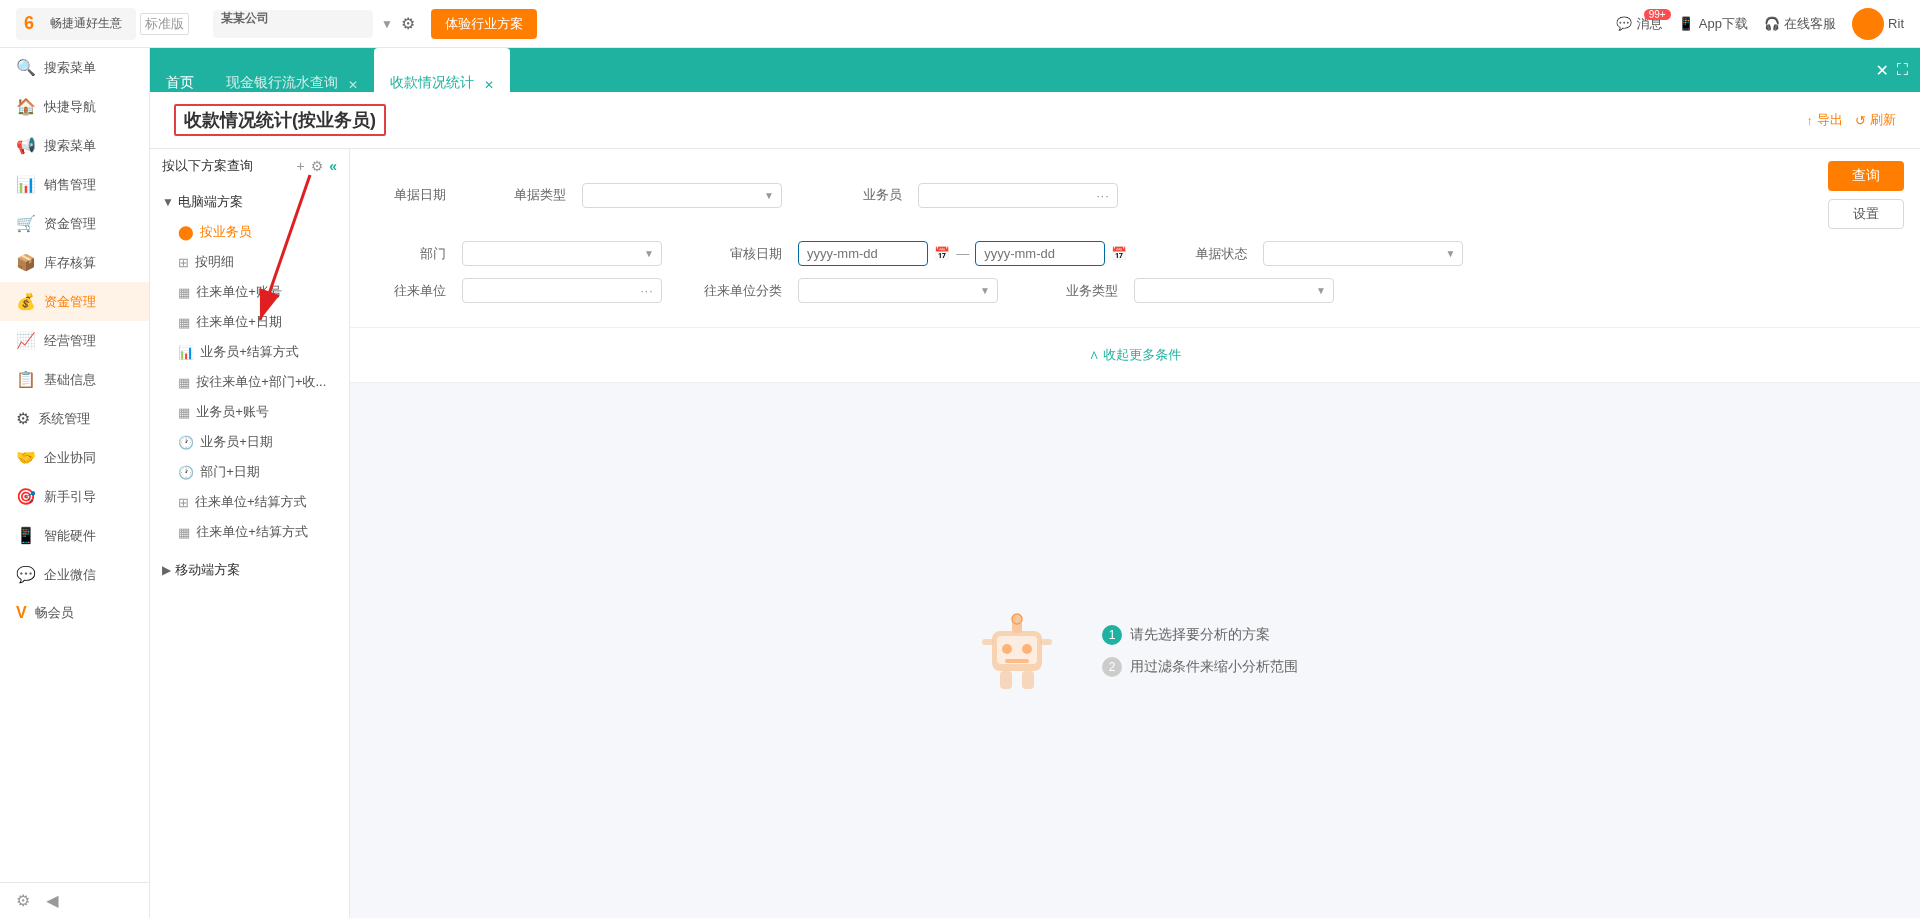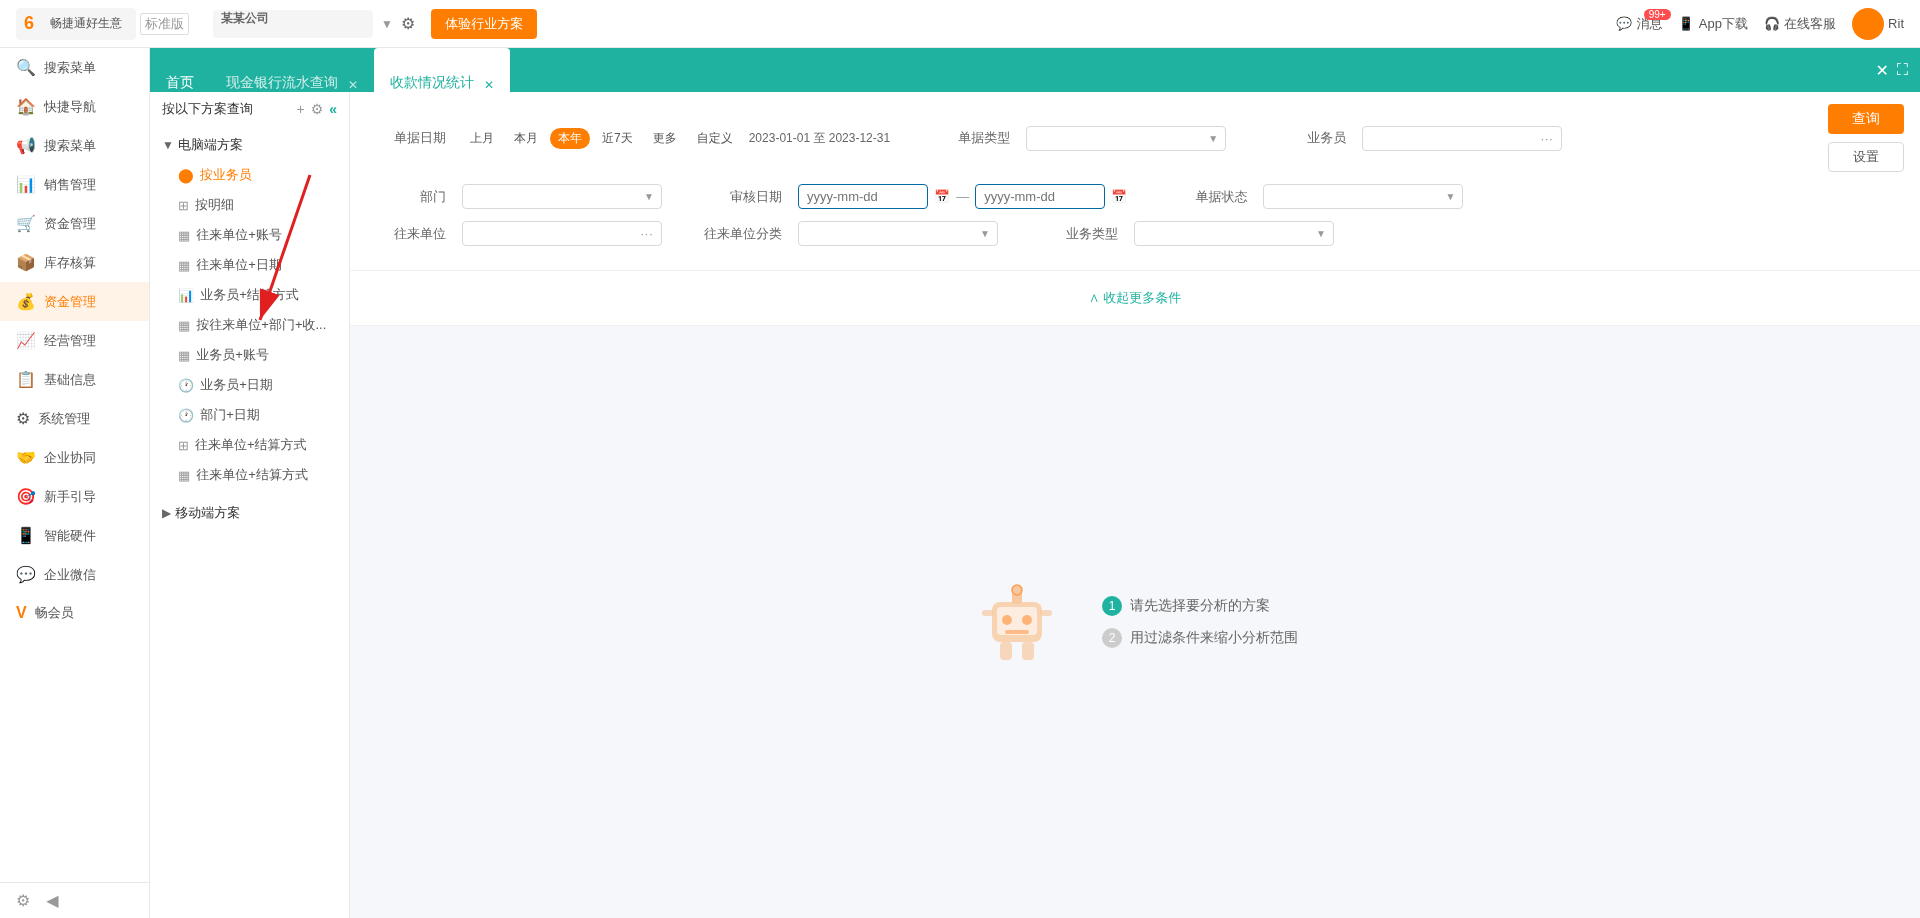--- a/index.html
+++ b/index.html
@@ -216,20 +216,33 @@
           <span class="tab-close">✕</span>
         </div>
         <div class="tab-bar-right">
           <span class="tab-bar-action">✕</span>
           <span class="tab-bar-action">⛶</span>
         </div>
       </div>
 
       <div class="page-body">
 
+        <div class="page-header">
+          <span class="page-title">收款情况统计(按业务员)</span>
+          <div class="page-header-right">
+            <button class="header-action-btn">
+              <span>↑</span>
+              <span>导出</span>
+            </button>
+            <button class="header-action-btn">
+              <span>↺</span>
+              <span>刷新</span>
+            </button>
+          </div>
+        </div>
 
         <div class="page-main">
 
           <div class="scheme-panel-container">
             <div class="scheme-header">
               <span>按以下方案查询</span>
               <div class="scheme-header-actions">
                 <span class="scheme-action-icon">+</span>
                 <span class="scheme-action-icon">⚙</span>
                 <span class="scheme-action-icon" style="color:#20b2a0;font-weight:bold;">«</span>
@@ -294,29 +307,20 @@
               </div>
             </div>
           </div>
 
           <div class="right-panel">
 
             <div class="filter-section">
 
               <div class="filter-row">
                 <span class="filter-label">单据日期</span>
-                <div class="filter-date-group">
-                  <span class="date-preset">上月</span>
-                  <span class="date-preset">本月</span>
-                  <span class="date-preset active">本年</span>
-                  <span class="date-preset">近7天</span>
-                  <span class="date-preset">更多</span>
-                  <span class="date-preset">自定义</span>
-                  <span class="date-range-text">2023-01-01 至 2023-12-31</span>
-                </div>
                 <span class="filter-label" style="margin-left:24px;">单据类型</span>
                 <div class="filter-select-wrap">
                   <select class="filter-select" style="width:200px;">
                     <option></option>
                   </select>
                   <span class="chevron">▼</span>
                 </div>
                 <span class="filter-label" style="margin-left:24px;">业务员</span>
                 <div style="display:flex;align-items:center;border:1px solid #d9d9d9;border-radius:4px;min-width:200px;padding:4px 8px;background:#fff;">
                   <span style="flex:1;color:#999;font-size:13px;"></span>

